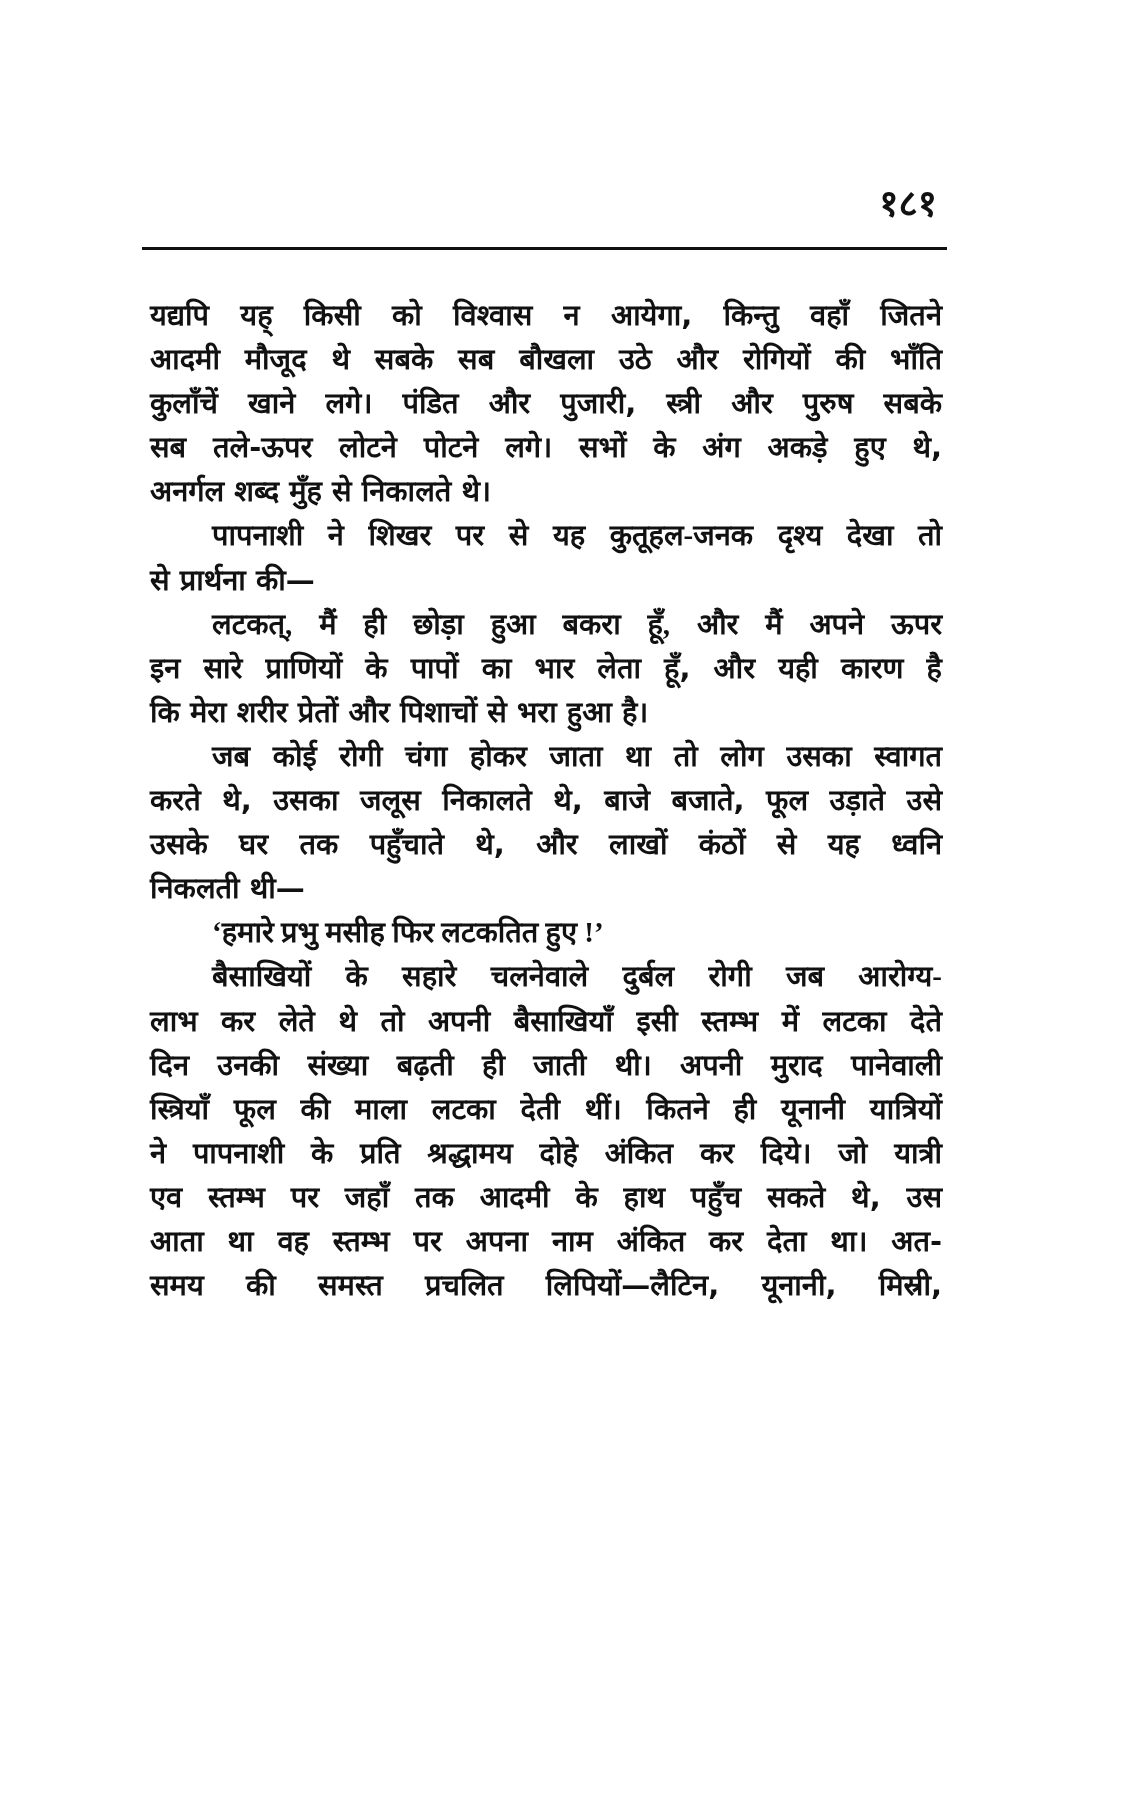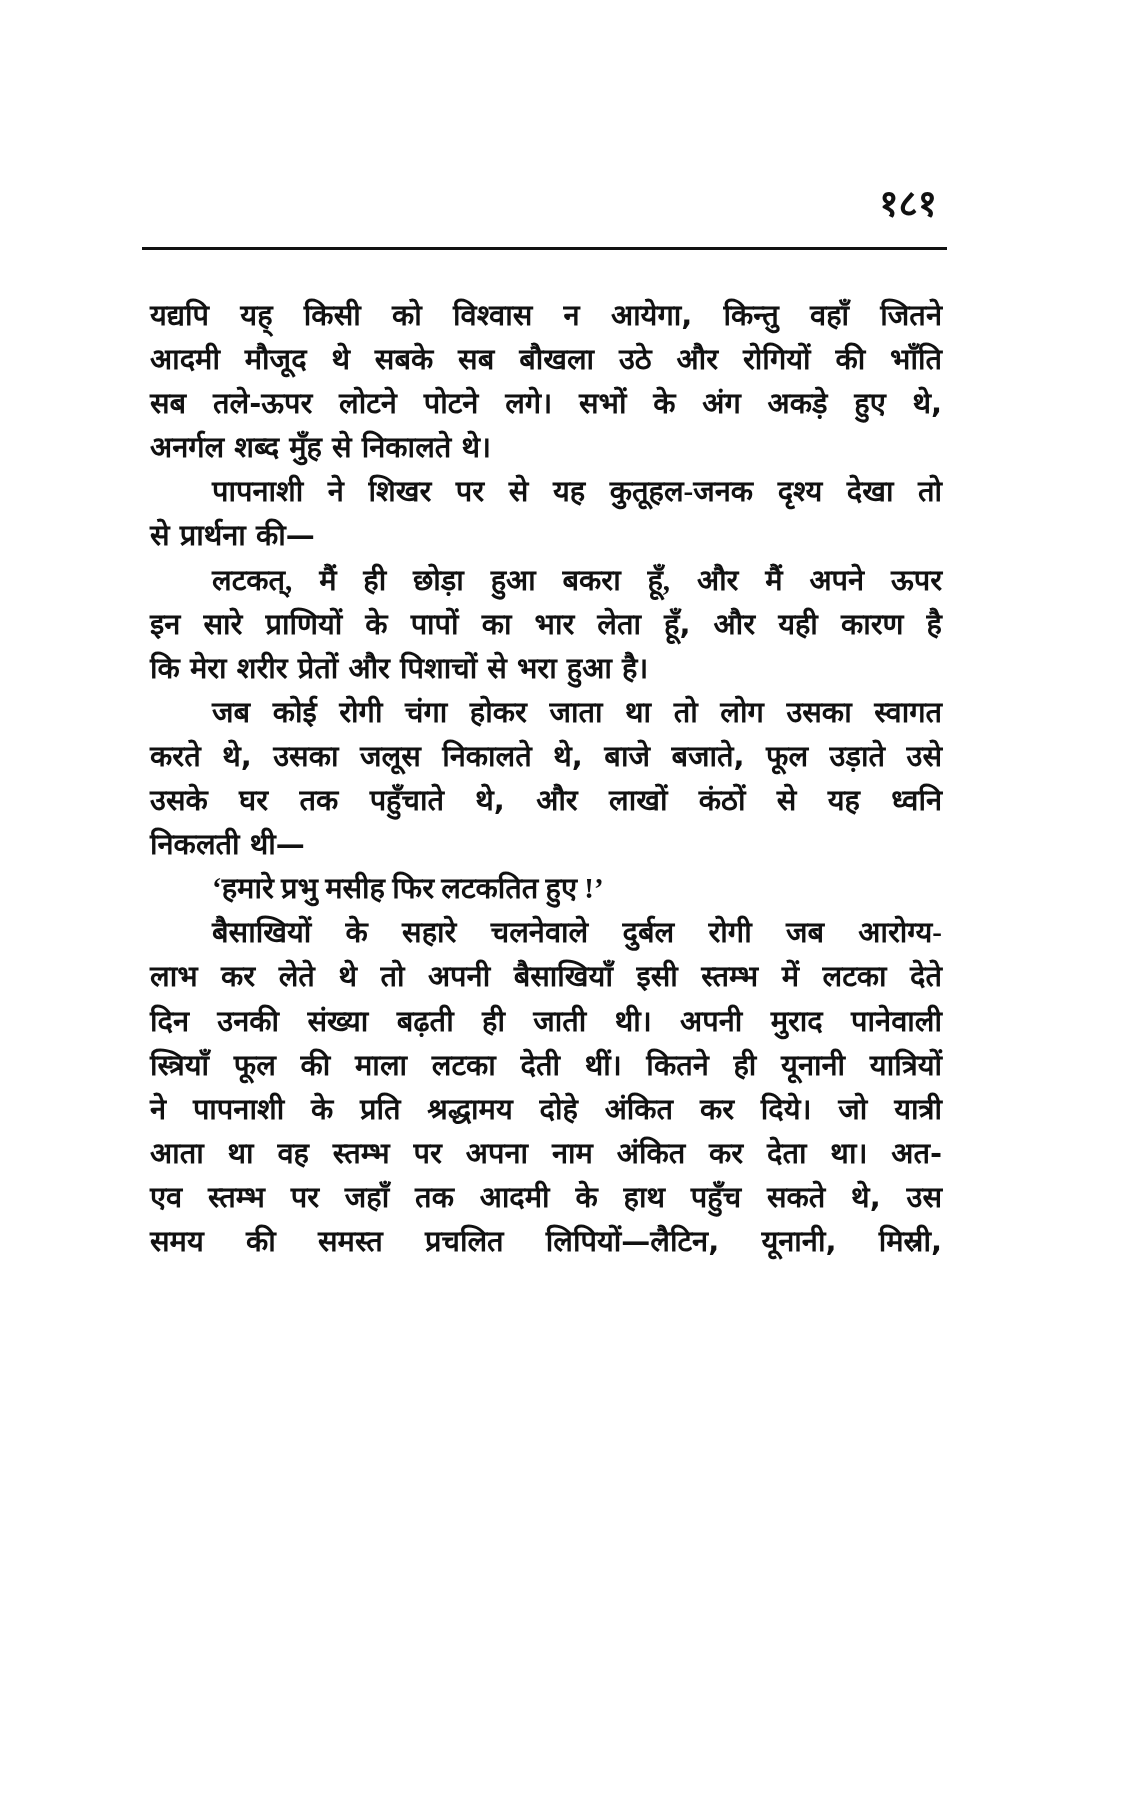--- a/index.html
+++ b/index.html
@@ -87,34 +87,35 @@
 
 <div class="page">
   <div class="running-head">
     <div class="page-number">१८१</div>
   </div>
   <div class="rule"></div>
 
   <div class="body-text" id="body-text">
       <div class="line">यद्यपि यह् किसी को विश्वास न आयेगा, किन्तु वहाँ जितने</div>
       <div class="line">आदमी मौजूद थे सबके सब बौखला उठे और रोगियों की भाँति</div>
+      <div class="line">कुलाँचें खाने लगे। पंडित और पुजारी, स्त्री और पुरुष सबके</div>
       <div class="line">सब तले-ऊपर लोटने पोटने लगे। सभों के अंग अकड़े हुए थे,</div>
       <div class="line last">अनर्गल शब्द मुँह से निकालते थे।</div>
       <div class="line indent">पापनाशी ने शिखर पर से यह कुतूहल-जनक दृश्य देखा तो</div>
       <div class="line last">से प्रार्थना की—</div>
       <div class="line indent">लटकत्, मैं ही छोड़ा हुआ बकरा हूँ, और मैं अपने ऊपर</div>
       <div class="line">इन सारे प्राणियों के पापों का भार लेता हूँ, और यही कारण है</div>
       <div class="line last">कि मेरा शरीर प्रेतों और पिशाचों से भरा हुआ है।</div>
       <div class="line indent">जब कोई रोगी चंगा होकर जाता था तो लोग उसका स्वागत</div>
       <div class="line">करते थे, उसका जलूस निकालते थे, बाजे बजाते, फूल उड़ाते उसे</div>
       <div class="line">उसके घर तक पहुँचाते थे, और लाखों कंठों से यह ध्वनि</div>
       <div class="line last">निकलती थी—</div>
       <div class="line indent last">‘हमारे प्रभु मसीह फिर लटकतित हुए !’</div>
       <div class="line indent">बैसाखियों के सहारे चलनेवाले दुर्बल रोगी जब आरोग्य-</div>
       <div class="line">लाभ कर लेते थे तो अपनी बैसाखियाँ इसी स्तम्भ में लटका देते</div>
       <div class="line">दिन उनकी संख्या बढ़ती ही जाती थी। अपनी मुराद पानेवाली</div>
       <div class="line">स्त्रियाँ फूल की माला लटका देती थीं। कितने ही यूनानी यात्रियों</div>
       <div class="line">ने पापनाशी के प्रति श्रद्धामय दोहे अंकित कर दिये। जो यात्री</div>
+      <div class="line">एव स्तम्भ पर जहाँ तक आदमी के हाथ पहुँच सकते थे, उस</div>
       <div class="line">आता था वह स्तम्भ पर अपना नाम अंकित कर देता था। अत-</div>
-      <div class="line">एव स्तम्भ पर जहाँ तक आदमी के हाथ पहुँच सकते थे, उस</div>
       <div class="line">समय की समस्त प्रचलित लिपियों—लैटिन, यूनानी, मिस्री,</div>
     </div>
 </div>
 
 </body></html>

